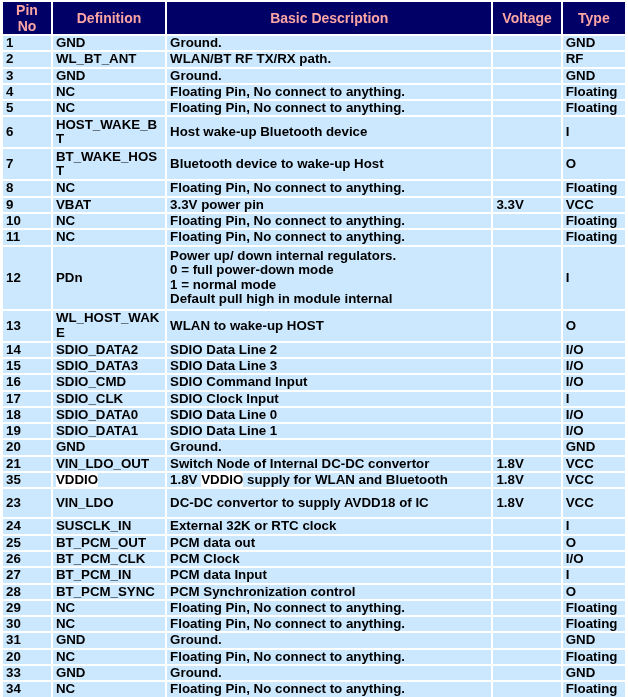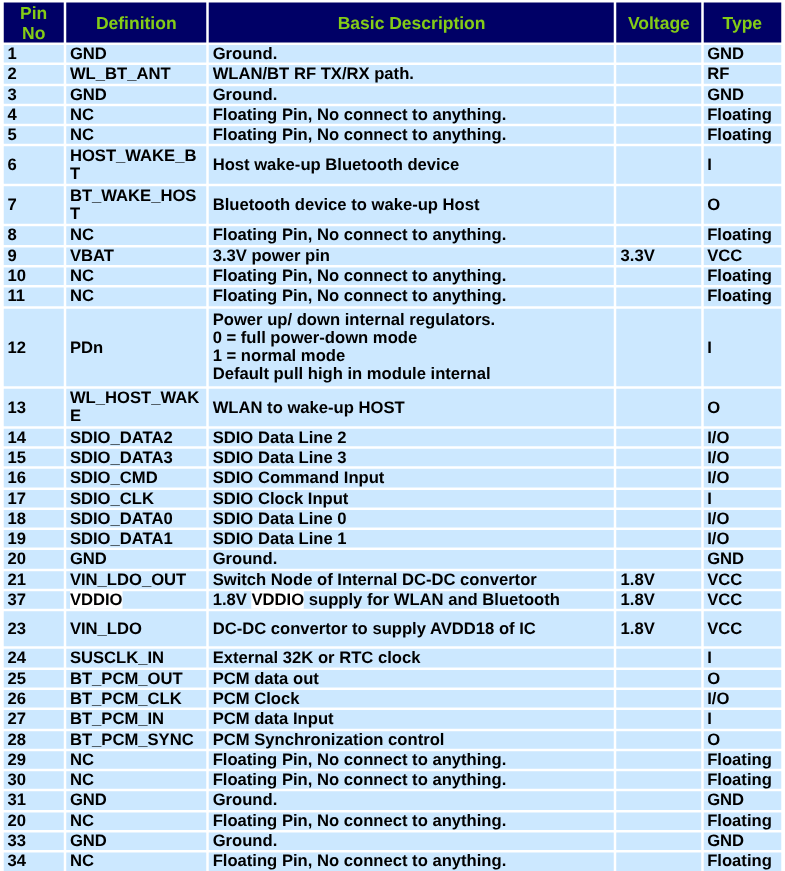--- a/index.html
+++ b/index.html
@@ -10,21 +10,21 @@
     margin: 0 0 0 1px;
     font-family: "Liberation Sans", "DejaVu Sans", sans-serif;
     font-weight: bold;
     font-size: 13.3px;
     color: #000;
     width: 626px;
     table-layout: fixed;
   }
   table.pins th {
     background: #000066;
-    color: #84cc16;
+    color: #fca5a5;
     font-size: 14px;
     height: 24px;
     padding: 0 3px;
     text-align: center;
     vertical-align: middle;
   }
   table.pins td {
     background: #cce8ff;
     padding: 0 3px;
     line-height: 14.3px;
@@ -247,21 +247,21 @@
       <tr style="height: 14.3px;">
         <td>21</td>
         <td><span>VIN_LDO_OUT</span></td>
         <td class="desc">
           <div>Switch Node of Internal DC-DC convertor</div>
         </td>
         <td>1.8V</td>
         <td>VCC</td>
       </tr>
       <tr style="height: 14.3px;">
-        <td>37</td>
+        <td>35</td>
         <td><span class="hl">VDDIO</span></td>
         <td class="desc">
           <div>1.8V <span class="hl">VDDIO</span> supply for WLAN and Bluetooth</div>
         </td>
         <td>1.8V</td>
         <td>VCC</td>
       </tr>
       <tr style="height: 28px;">
         <td>23</td>
         <td><span>VIN_LDO</span></td>

